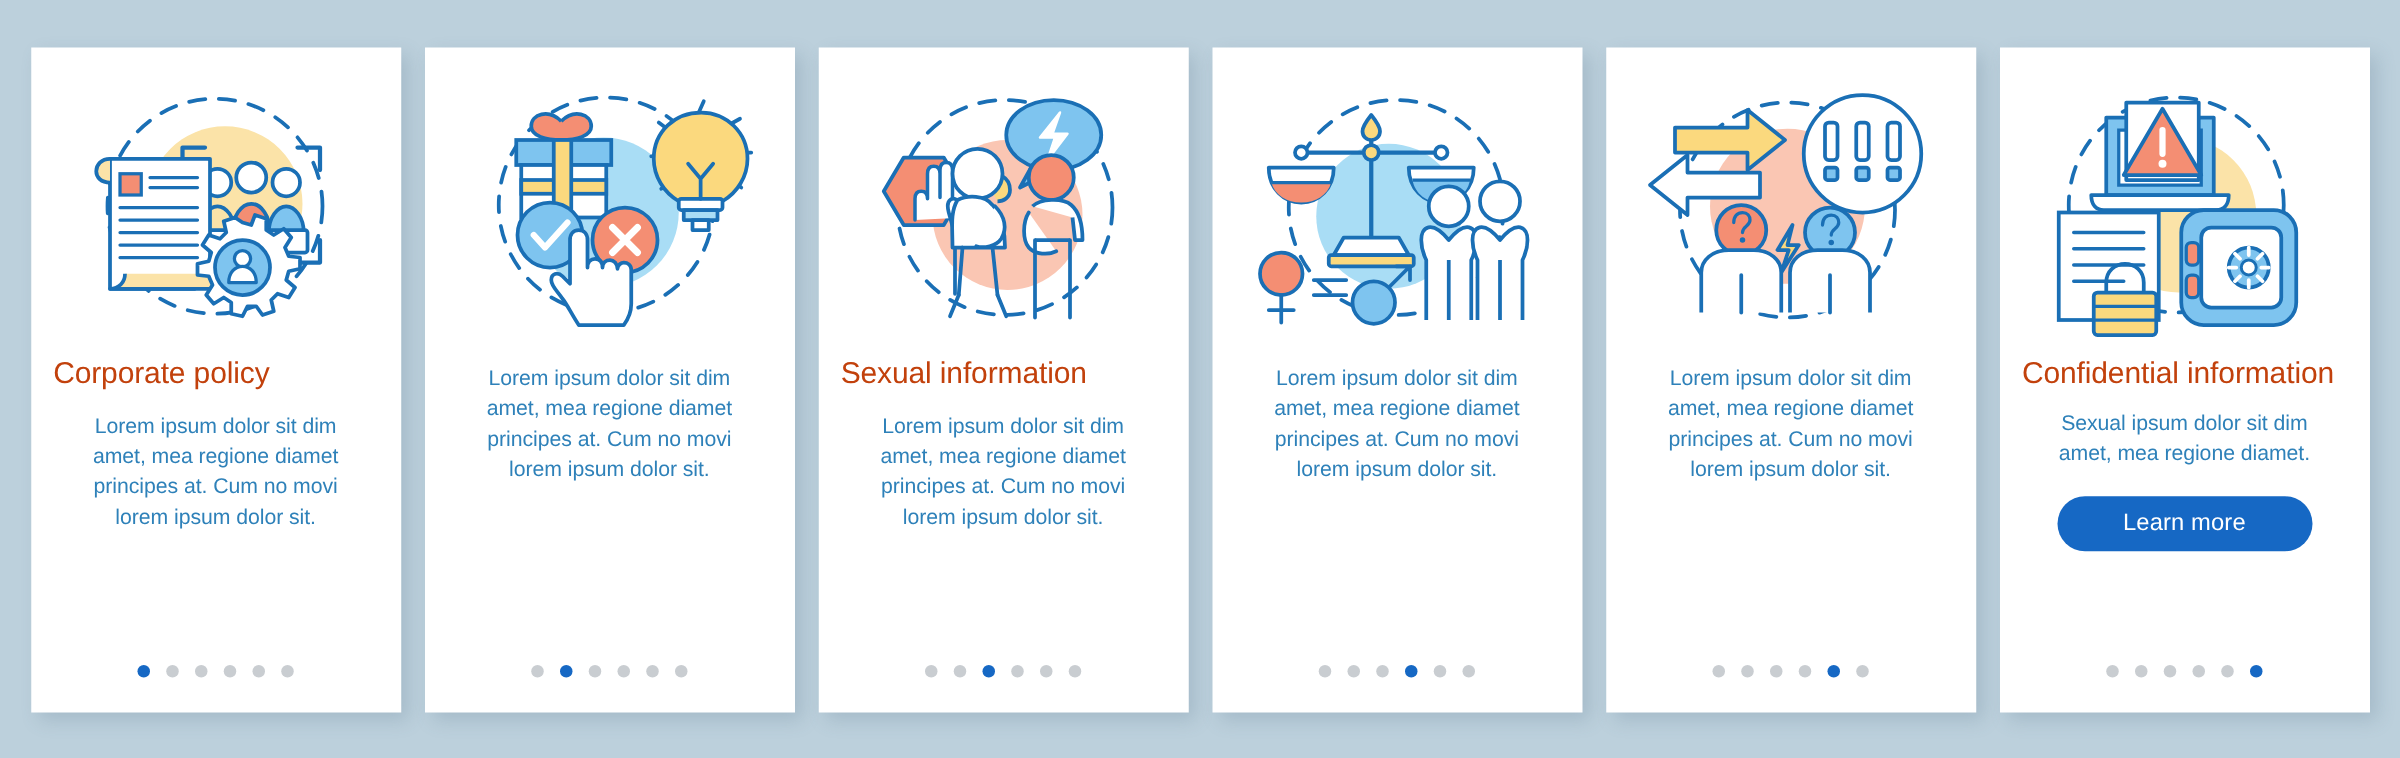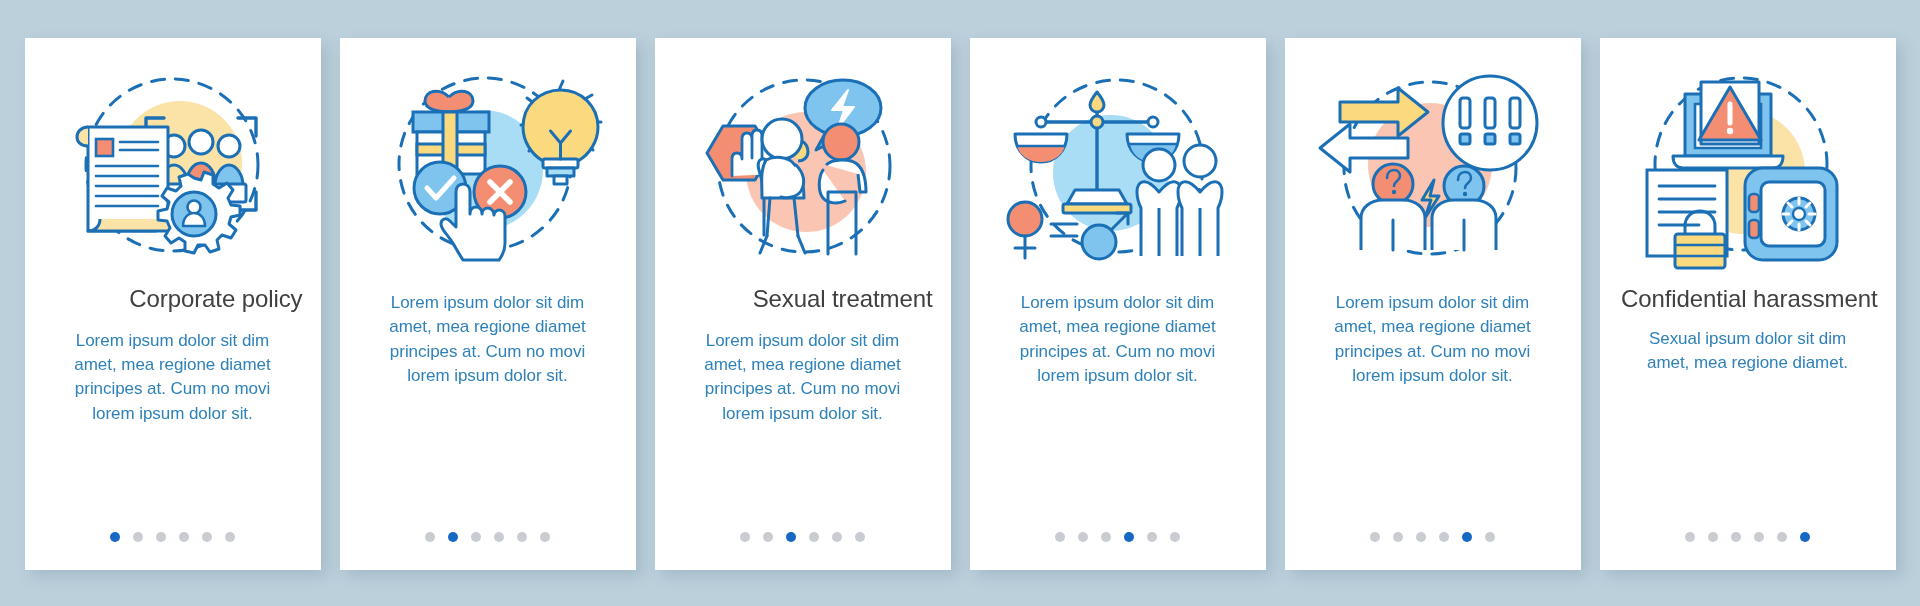--- a/index.html
+++ b/index.html
@@ -41,24 +41,24 @@
   .illus {
     width: 250px;
     height: 215px;
     margin-top: 22px;
     position: relative;
     display: block;
   }
   .illus svg { display: block; width: 100%; height: 100%; }
 
   .card-title {
-    color: #404040;
+    color: #c2410c;
     font-size: 24px;
     line-height: 1.16;
-    text-align: right;
+    text-align: left;
     font-weight: 400;
     margin-top: 10px;
     width: 260px;
     letter-spacing: -0.1px;
   }
   .card-body {
     color: #2e81b9;
     font-size: 17px;
     line-height: 1.43;
     text-align: center;
@@ -226,21 +226,21 @@
 
           <g>
             <circle cx="163" cy="82" r="18" fill="#f48e73" stroke="#1a6fb5" stroke-width="3"></circle>
             <path d="M148 105 c6 -6 24 -7 31 -1 c7 6 9 17 9 28 l-6 0 l-2 -18" fill="#fff" stroke="#1a6fb5" stroke-width="3" stroke-linejoin="round"></path>
             <path d="M145 110 c-5 8 -5 22 0 28 c5 6 16 6 22 3" fill="#fff" stroke="#1a6fb5" stroke-width="3" stroke-linecap="round" stroke-linejoin="round"></path>
             <path d="M150 132 v62 M178 132 v62" fill="none" stroke="#1a6fb5" stroke-width="3" stroke-linecap="round"></path>
             <path d="M150 132 h28" fill="none" stroke="#1a6fb5" stroke-width="3"></path>
           </g>
         </svg>
       </div>
-      <div class="card-title">Sexual treatment</div>
+      <div class="card-title">Sexual information</div>
       <div class="card-body">Lorem ipsum dolor sit dim amet, mea regione diamet principes at. Cum no movi lorem ipsum dolor sit.</div>
       <div class="dots">
         <span class="dot"></span>
         <span class="dot"></span>
         <span class="dot active"></span>
         <span class="dot"></span>
         <span class="dot"></span>
         <span class="dot"></span>
       </div>
     </div>
@@ -381,22 +381,23 @@
             <rect x="126" y="134" width="10" height="18" rx="4" fill="#f48e73" stroke="#1a6fb5" stroke-width="2.6"></rect>
             <rect x="126" y="160" width="10" height="18" rx="4" fill="#f48e73" stroke="#1a6fb5" stroke-width="2.6"></rect>
             <circle cx="176" cy="154" r="16" fill="#7ec4ef" stroke="#1a6fb5" stroke-width="3"></circle>
             <circle cx="176" cy="154" r="6" fill="#fff" stroke="#1a6fb5" stroke-width="2.4"></circle>
             <g stroke="#fff" stroke-width="3" stroke-linecap="round">
               <path d="M176 138 v6 M176 164 v6 M160 154 h6 M186 154 h6 M165 143 l4 4 M183 161 l4 4 M187 143 l-4 4 M169 161 l-4 4"></path>
             </g>
           </g>
         </svg>
       </div>
-      <div class="card-title">Confidential harassment</div>
+      <div class="card-title">Confidential information</div>
       <div class="card-body">Sexual ipsum dolor sit dim amet, mea regione diamet.</div>
+      <button class="cta-btn">Learn more</button>
       <div class="dots">
         <span class="dot"></span>
         <span class="dot"></span>
         <span class="dot"></span>
         <span class="dot"></span>
         <span class="dot"></span>
         <span class="dot active"></span>
       </div>
     </div>
 

